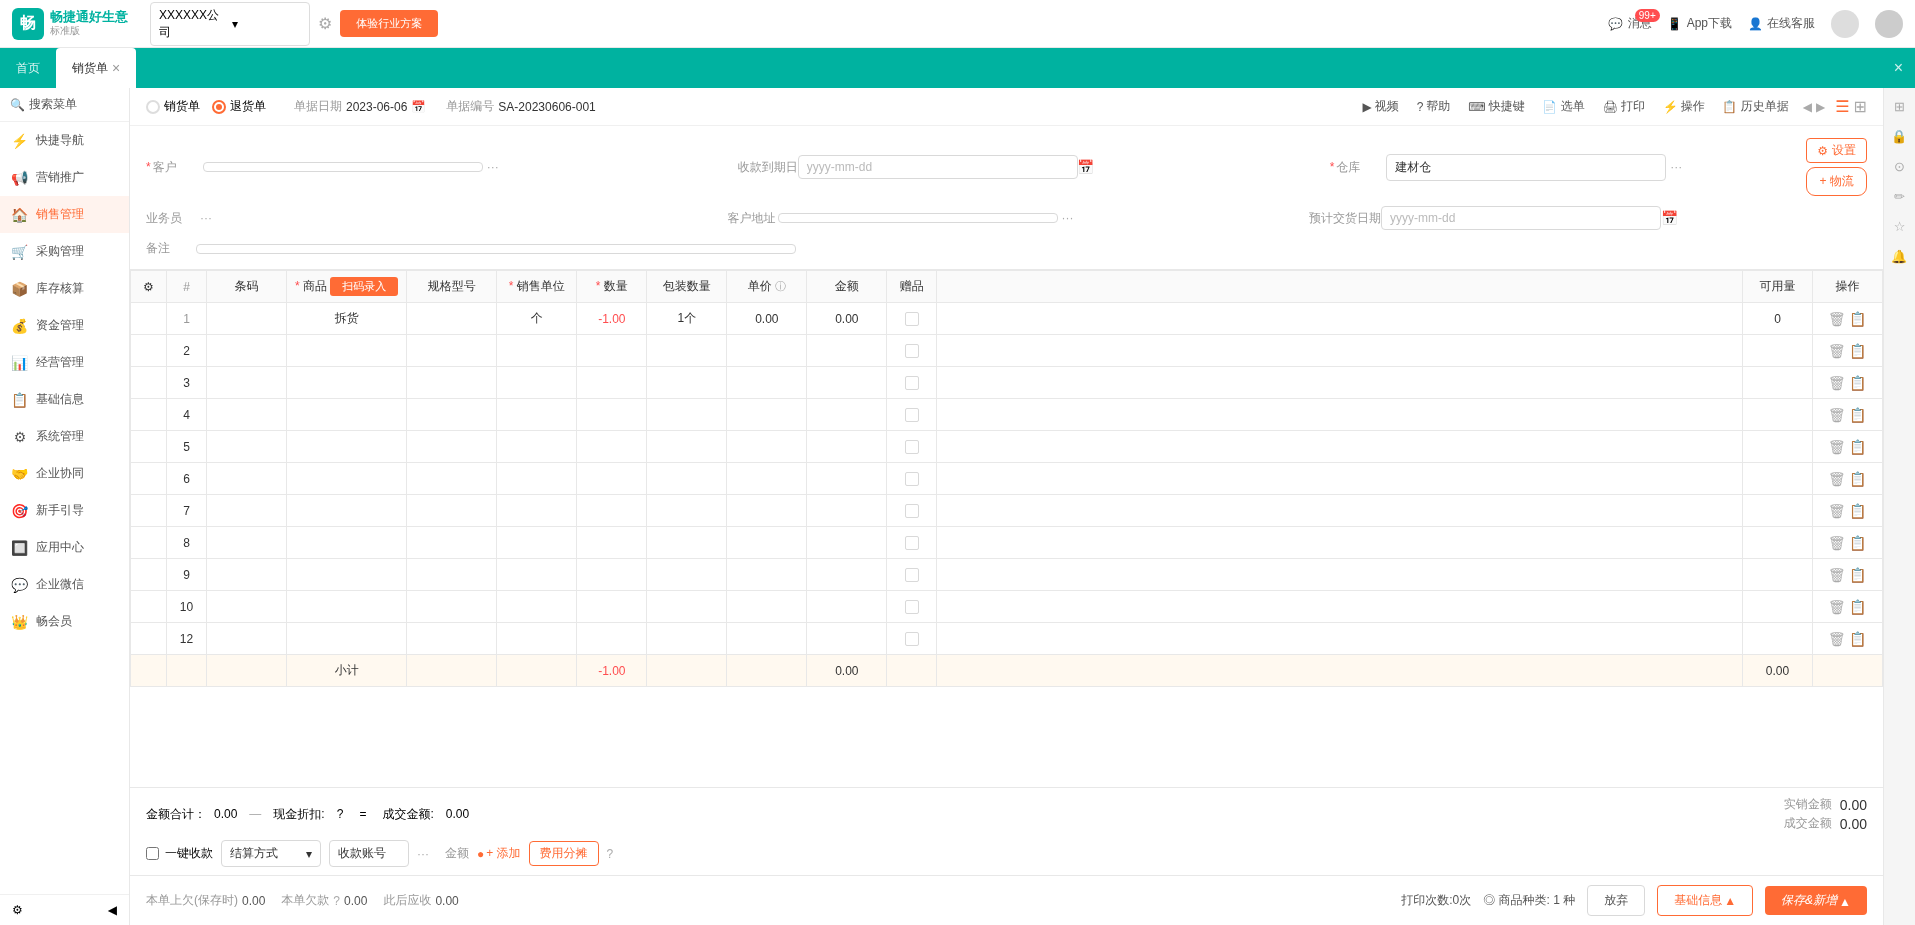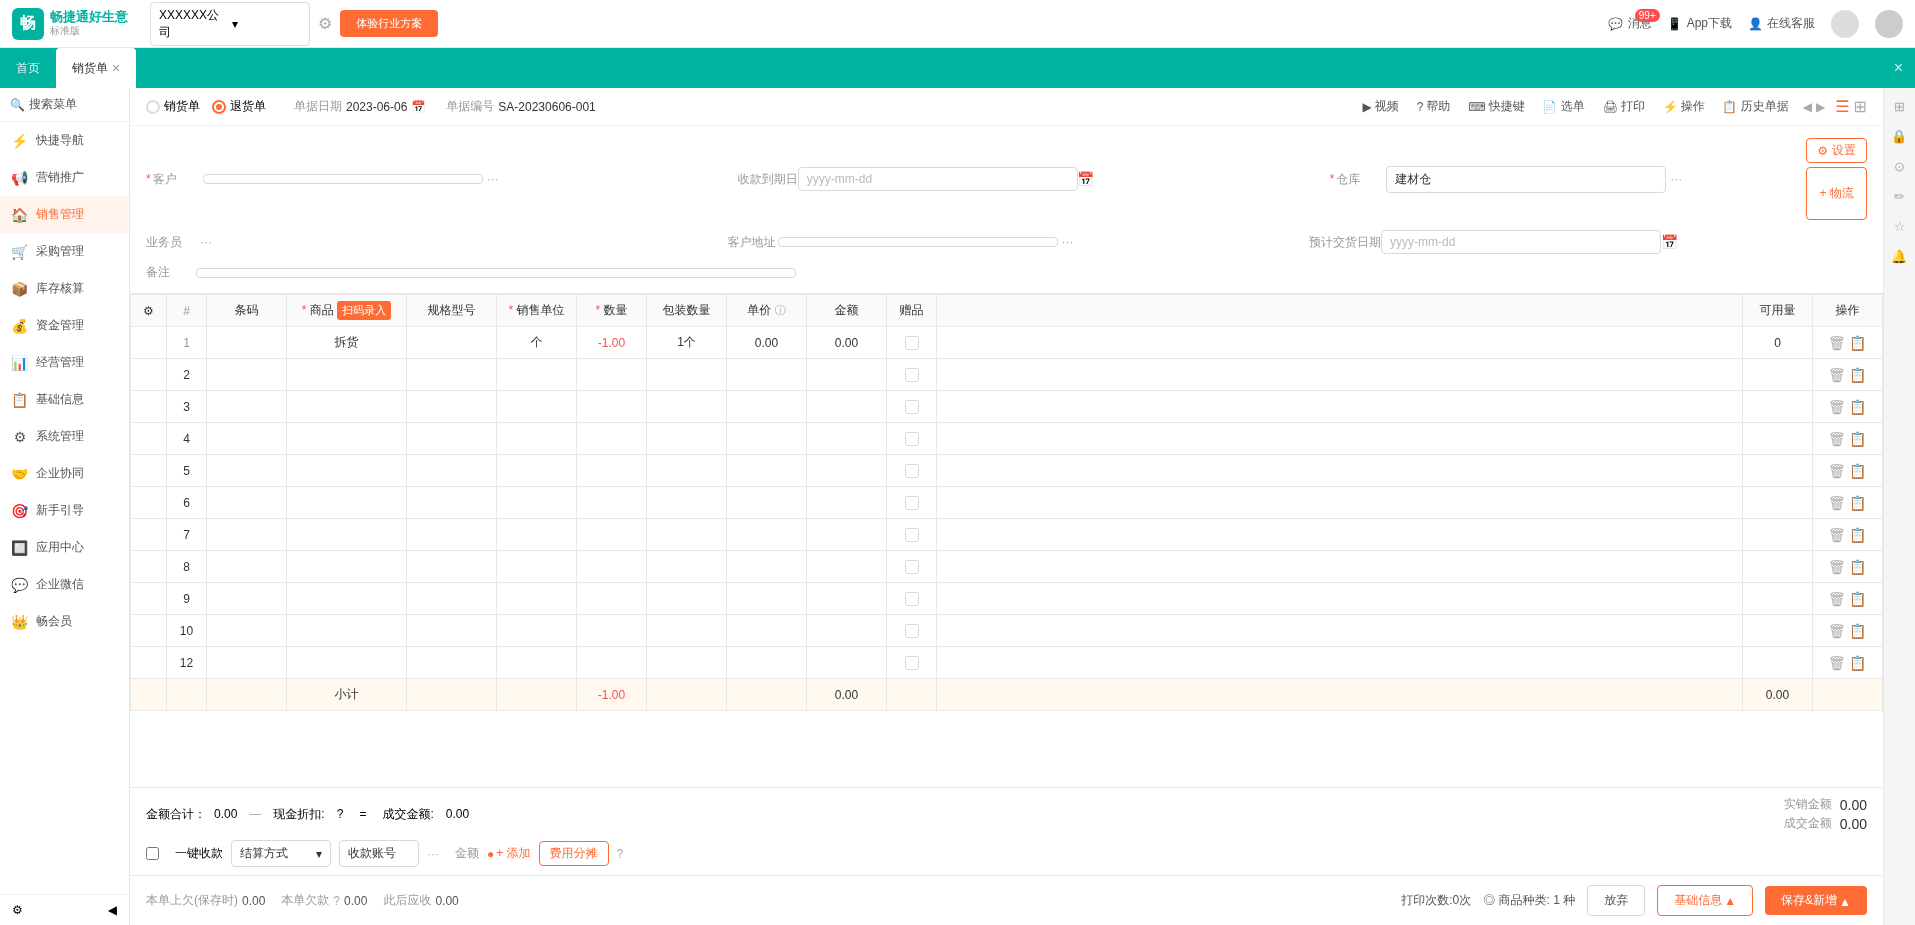--- a/index.html
+++ b/index.html
@@ -114,21 +114,21 @@
     .col-qty { width: 70px; }
     .col-pack { width: 80px; }
     .col-price { width: 80px; }
     .col-amount { width: 80px; }
     .col-gift { width: 50px; }
     .col-available { width: 70px; }
     .col-op { width: 70px; }
     .required-mark { color: #ff4d4f; }
     .scan-btn {
       background: #ff6b35; color: white; border: none; border-radius: 3px;
-      padding: 2px 5px; cursor: pointer; font-size: 11px;
+      padding: 2px 12px; cursor: pointer; font-size: 11px;
     }
     .negative { color: #ff4d4f; }
     .subtotal-row td { background: #fff9f0; font-weight: 500; }
     .op-icons { display: flex; align-items: center; justify-content: center; gap: 4px; }
     .op-icon { cursor: pointer; color: #aaa; font-size: 14px; }
 
     
     .form-footer { background: white; border-top: 1px solid #e8e8e8; padding: 8px 16px; }
     .footer-totals { display: flex; align-items: center; gap: 8px; margin-bottom: 8px; }
     .footer-payment { display: flex; align-items: center; gap: 8px; }
@@ -150,21 +150,21 @@
     .btn-discard {
       border: 1px solid #d9d9d9; background: white; color: #555;
       border-radius: 4px; padding: 6px 16px; cursor: pointer;
     }
     .btn-save-draft {
       border: 1px solid #ff6b35; background: white; color: #ff6b35;
       border-radius: 4px; padding: 6px 16px; cursor: pointer; display: flex; align-items: center; gap: 2px;
     }
     .btn-save-new {
       background: #ff6b35; color: white; border: none;
-      border-radius: 4px; padding: 6px 16px; cursor: pointer; display: flex; align-items: flex-end; gap: 2px;
+      border-radius: 4px; padding: 6px 16px; cursor: pointer; display: flex; align-items: flex-end; gap: 2px; font-style: italic;
     }
 
     
     .right-panel {
       width: 32px; background: #f5f5f5; border-left: 1px solid #e8e8e8;
       display: flex; flex-direction: column; align-items: center; padding: 4px 0; gap: 2px;
     }
     .rp-btn {
       width: 28px; height: 28px; display: flex; align-items: center; justify-content: center;
       cursor: pointer; color: #aaa; font-size: 13px; border-radius: 3px;
@@ -403,21 +403,21 @@
               <span>建材仓</span>
             </div>
             <span class="field-dots">···</span>
           </div>
 
           <div style="margin-left:auto;display:flex;flex-direction:column;gap:4px;">
             <button class="settings-btn" style="border:1px solid #ff6b35;color:#ff6b35;background:white;border-radius:4px;padding:3px 10px;cursor:pointer;font-size:12px;display:flex;align-items:center;gap:4px;">
               <span>⚙</span>
               <span>设置</span>
             </button>
-            <button class="settings-btn" style="border:1px solid #ff6b35;color:#ff6b35;background:white;border-radius:4px;padding:17px 10px;cursor:pointer;font-size:12px;">
+            <button class="settings-btn" style="border:1px solid #ff6b35;color:#ff6b35;background:white;border-radius:9px;padding:5px 10px;cursor:pointer;font-size:12px;">
               <span>+ 物流</span>
             </button>
           </div>
         </div>
 
         <div class="field-row">
 
           <div class="field-group" style="flex:1.2;">
             <span class="field-label">业务员</span>
             <span class="field-dots">···</span>
@@ -789,21 +789,21 @@
               <span class="footer-total-label">实销金额</span>
               <span class="footer-total-value">0.00</span>
             </div>
             <div class="footer-total-row">
               <span class="footer-total-label">成交金额</span>
               <span class="footer-total-value">0.00</span>
             </div>
           </div>
         </div>
         <div class="footer-payment">
-          <div style="display:flex;align-items:center;gap:16px;">
+          <div style="display:flex;align-items:center;gap:6px;">
             <input type="checkbox" style="">
             <span>一键收款</span>
           </div>
           <div class="field-input" style="min-width:100px;max-width:140px;">
             <span>结算方式</span>
             <span>▾</span>
           </div>
           <div class="field-input" style="min-width:80px;max-width:120px;">
             <span>收款账号</span>
           </div>

